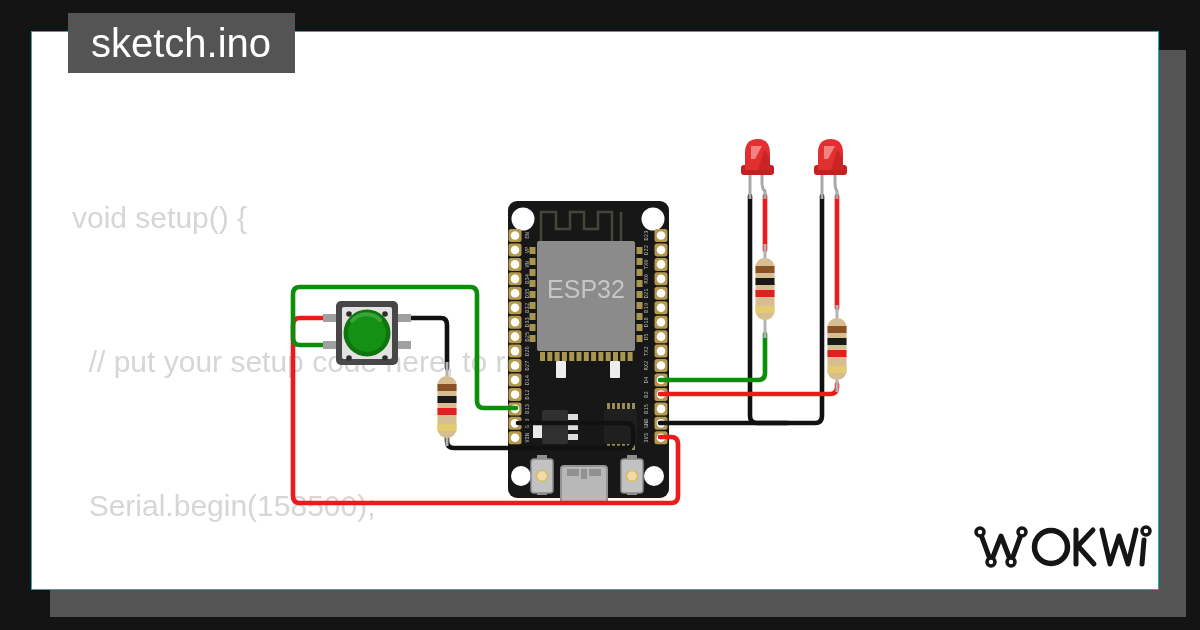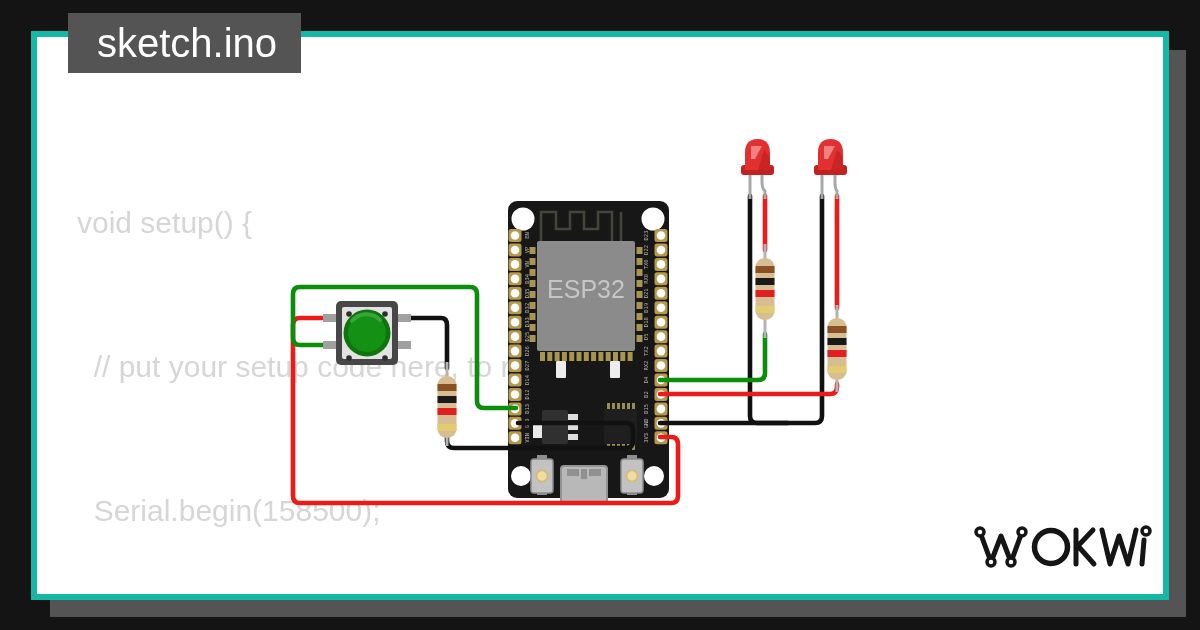--- a/index.html
+++ b/index.html
@@ -1,22 +1,22 @@
 <!DOCTYPE html>
 <html><head>
 <meta charset="utf-8">
 <style>
   html,body{margin:0;padding:0;background:#141414;}
   .stage{position:relative;width:1200px;height:630px;background:#141414;overflow:hidden;
          font-family:"Liberation Sans",sans-serif;}
   .shadow{position:absolute;left:50px;top:50px;width:1136px;height:567px;background:#545454;z-index:0;}
   .card{position:absolute;left:31px;top:31px;width:1126px;height:557px;background:#ffffff;
-        border:6px solid #14b8a6;overflow:hidden;z-index:1;}
+        border:1px solid #14b8a6;overflow:hidden;z-index:1;}
   .tab{position:absolute;left:68px;top:13px;width:204px;height:60px;background:#545454;color:#ffffff;
-       font-size:40px;display:flex;align-items:center;padding-left:29px;z-index:3;}
+       font-size:40px;display:flex;align-items:center;padding-left:23px;z-index:3;}
   .code{position:absolute;left:40px;top:66px;font-size:30px;line-height:48px;color:#d6d6d6;
         white-space:pre;letter-spacing:0px;}
   .code div{height:48px;}
   svg.circuit{position:absolute;left:0;top:0;width:1200px;height:630px;z-index:2;}
   svg.logo{position:absolute;left:972px;top:520px;width:180px;height:52px;z-index:2;}
 </style>
 </head>
 <body>
 
 <div class="stage">

